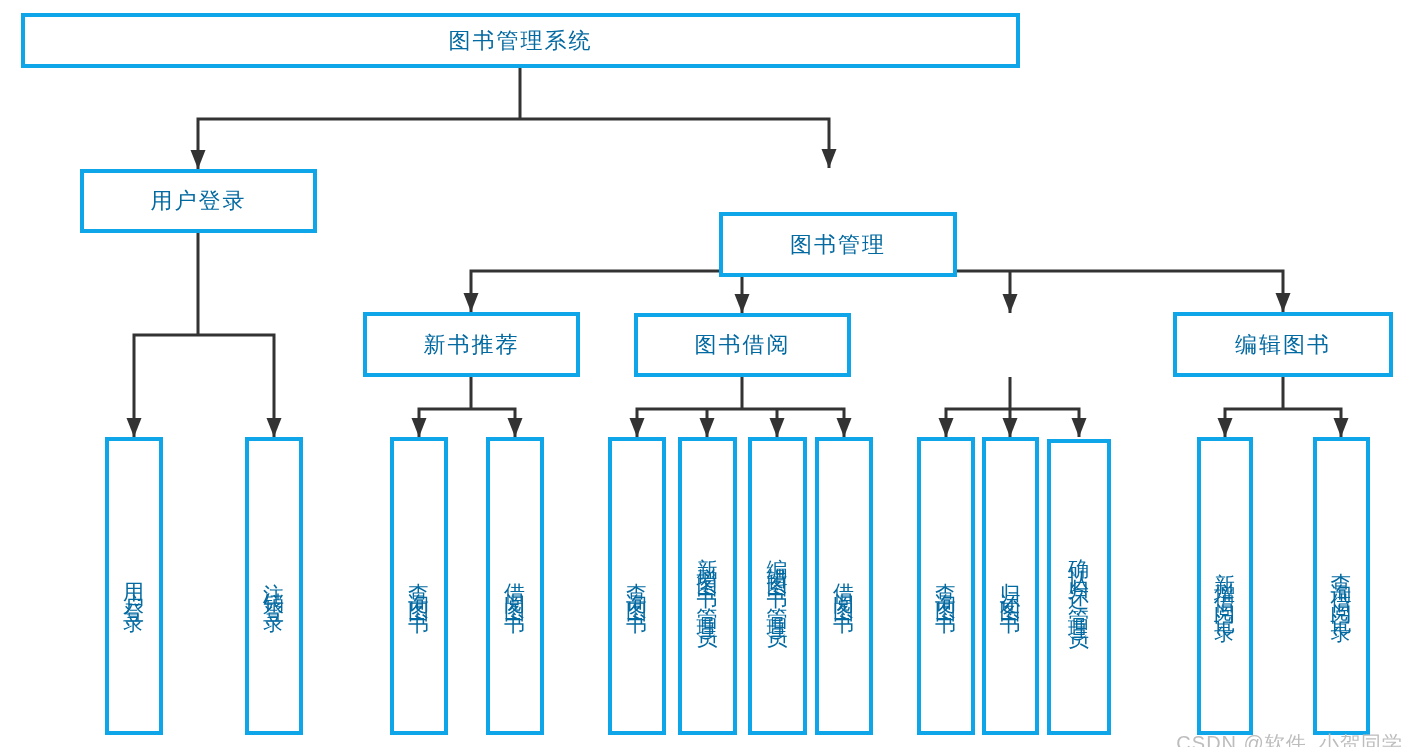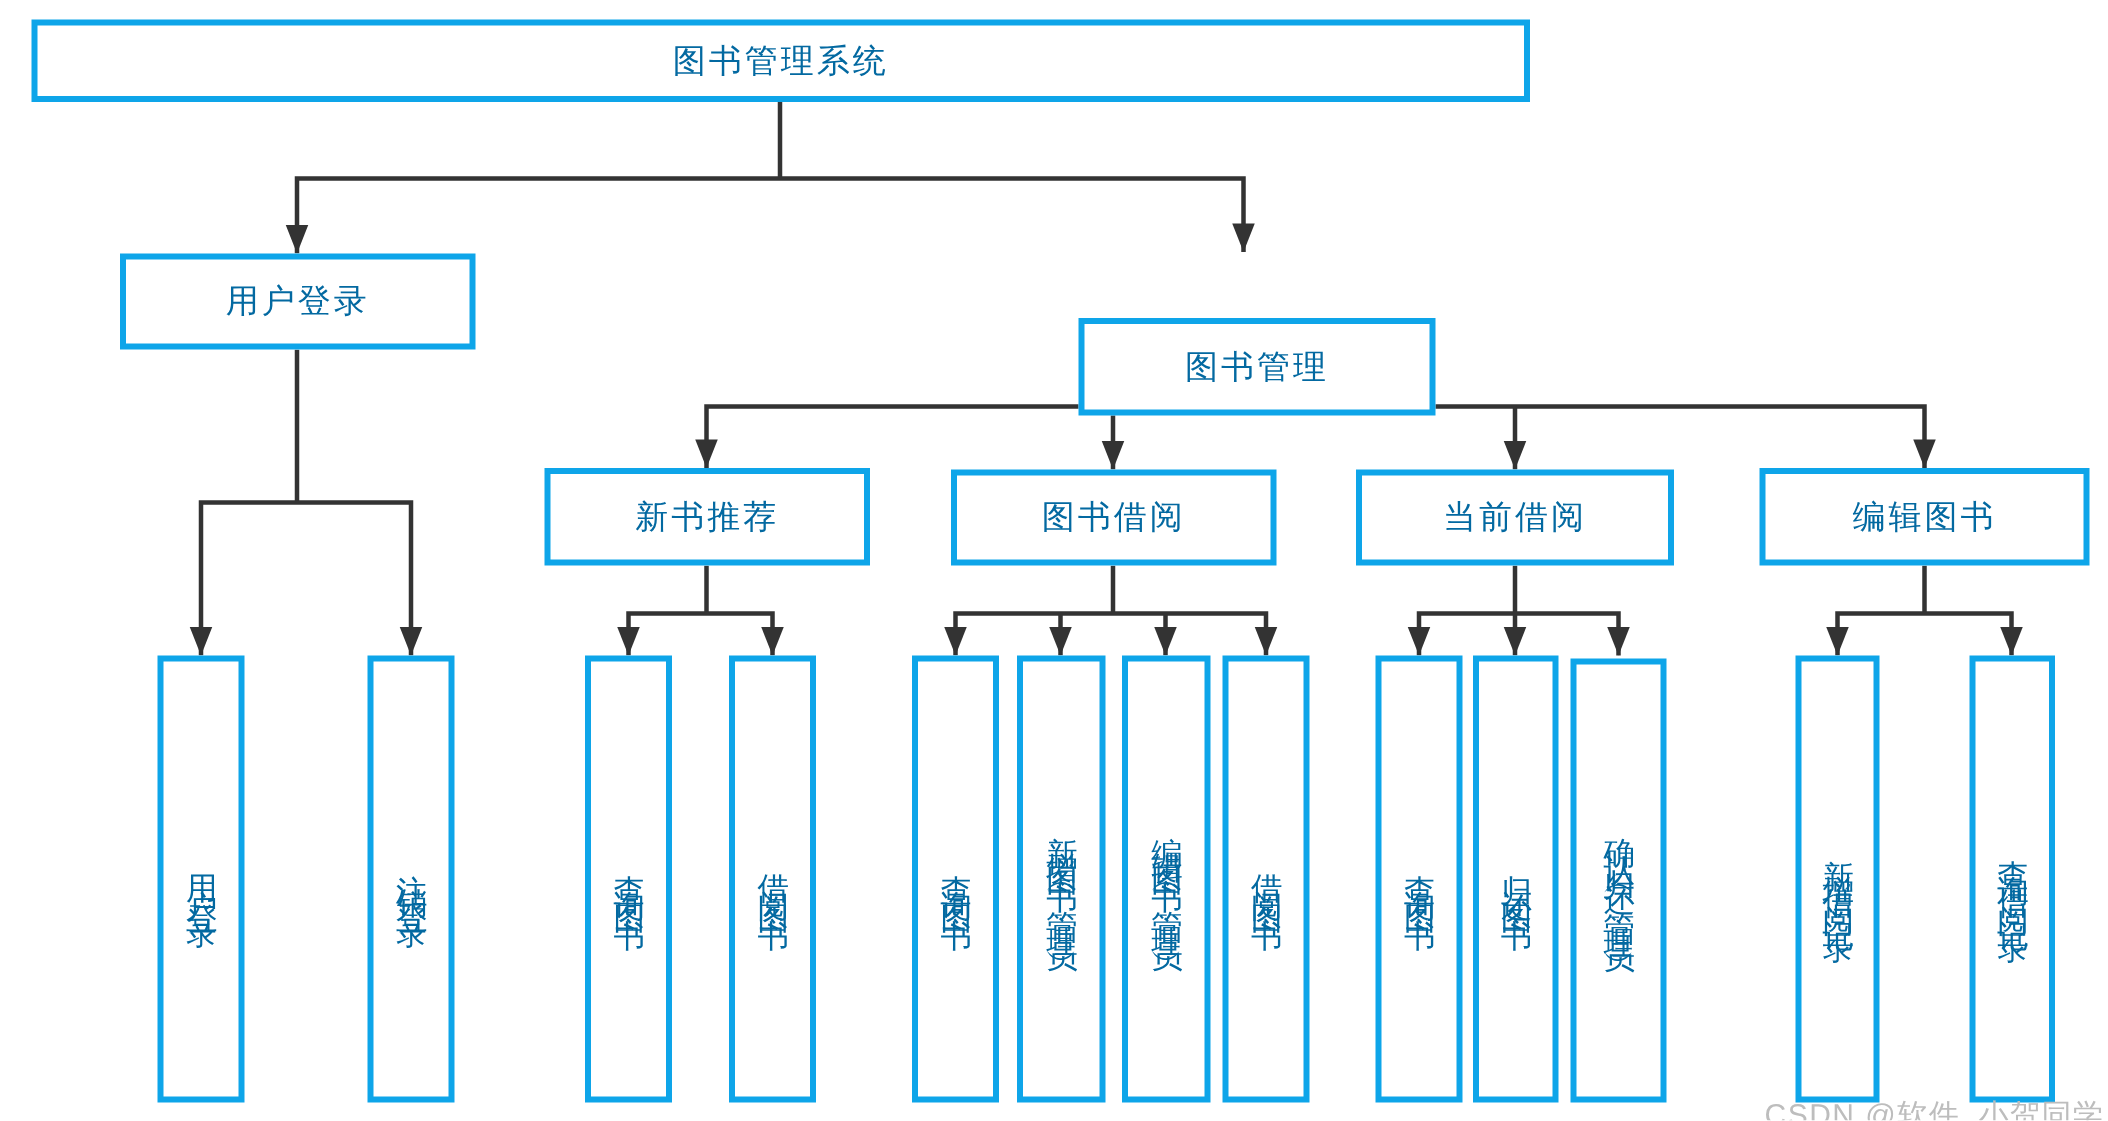--- a/index.html
+++ b/index.html
@@ -80,21 +80,20 @@
     </g>
   </svg>
 
   <div class="box hbox" style="left:21px;top:13px;width:999px;height:55px;">图书管理系统</div>
 
   <div class="box hbox" style="left:80px;top:169px;width:237px;height:64px;">用户登录</div>
   <div class="box hbox" style="left:719px;top:168px;width:238px;height:65px;margin-top:44px;">图书管理</div>
 
   <div class="box hbox" style="left:634px;top:313px;width:217px;height:64px;">图书借阅</div>
   <div class="box hbox" style="left:363px;top:312px;width:217px;height:65px;">新书推荐</div>
-  <div class="box hbox" style="left:904px;top:313px;width:212px;height:64px;">当前借阅</div>
   <div class="box hbox" style="left:1173px;top:312px;width:220px;height:65px;">编辑图书</div>
 
   <div class="box vbox" style="left:105px;top:437px;width:58px;height:298px;">用户登录</div>
   <div class="box vbox" style="left:245px;top:437px;width:58px;height:298px;">注销登录</div>
 
   <div class="box vbox" style="left:390px;top:437px;width:58px;height:298px;">查询图书</div>
   <div class="box vbox" style="left:486px;top:437px;width:58px;height:298px;">借阅图书</div>
 
   <div class="box vbox" style="left:608px;top:437px;width:58px;height:298px;">查询图书</div>
   <div class="box vbox" style="left:678px;top:437px;width:59px;height:298px;">新增图书（管理员）</div>

